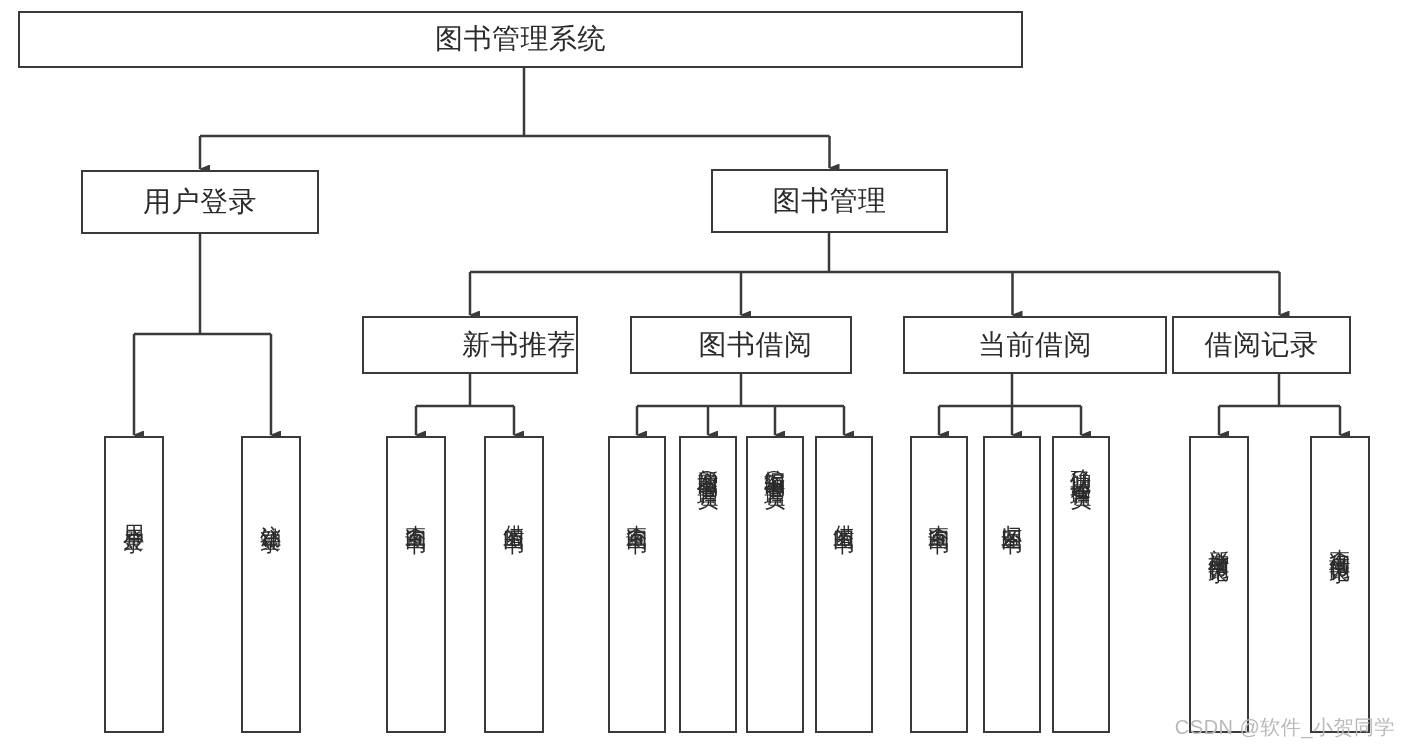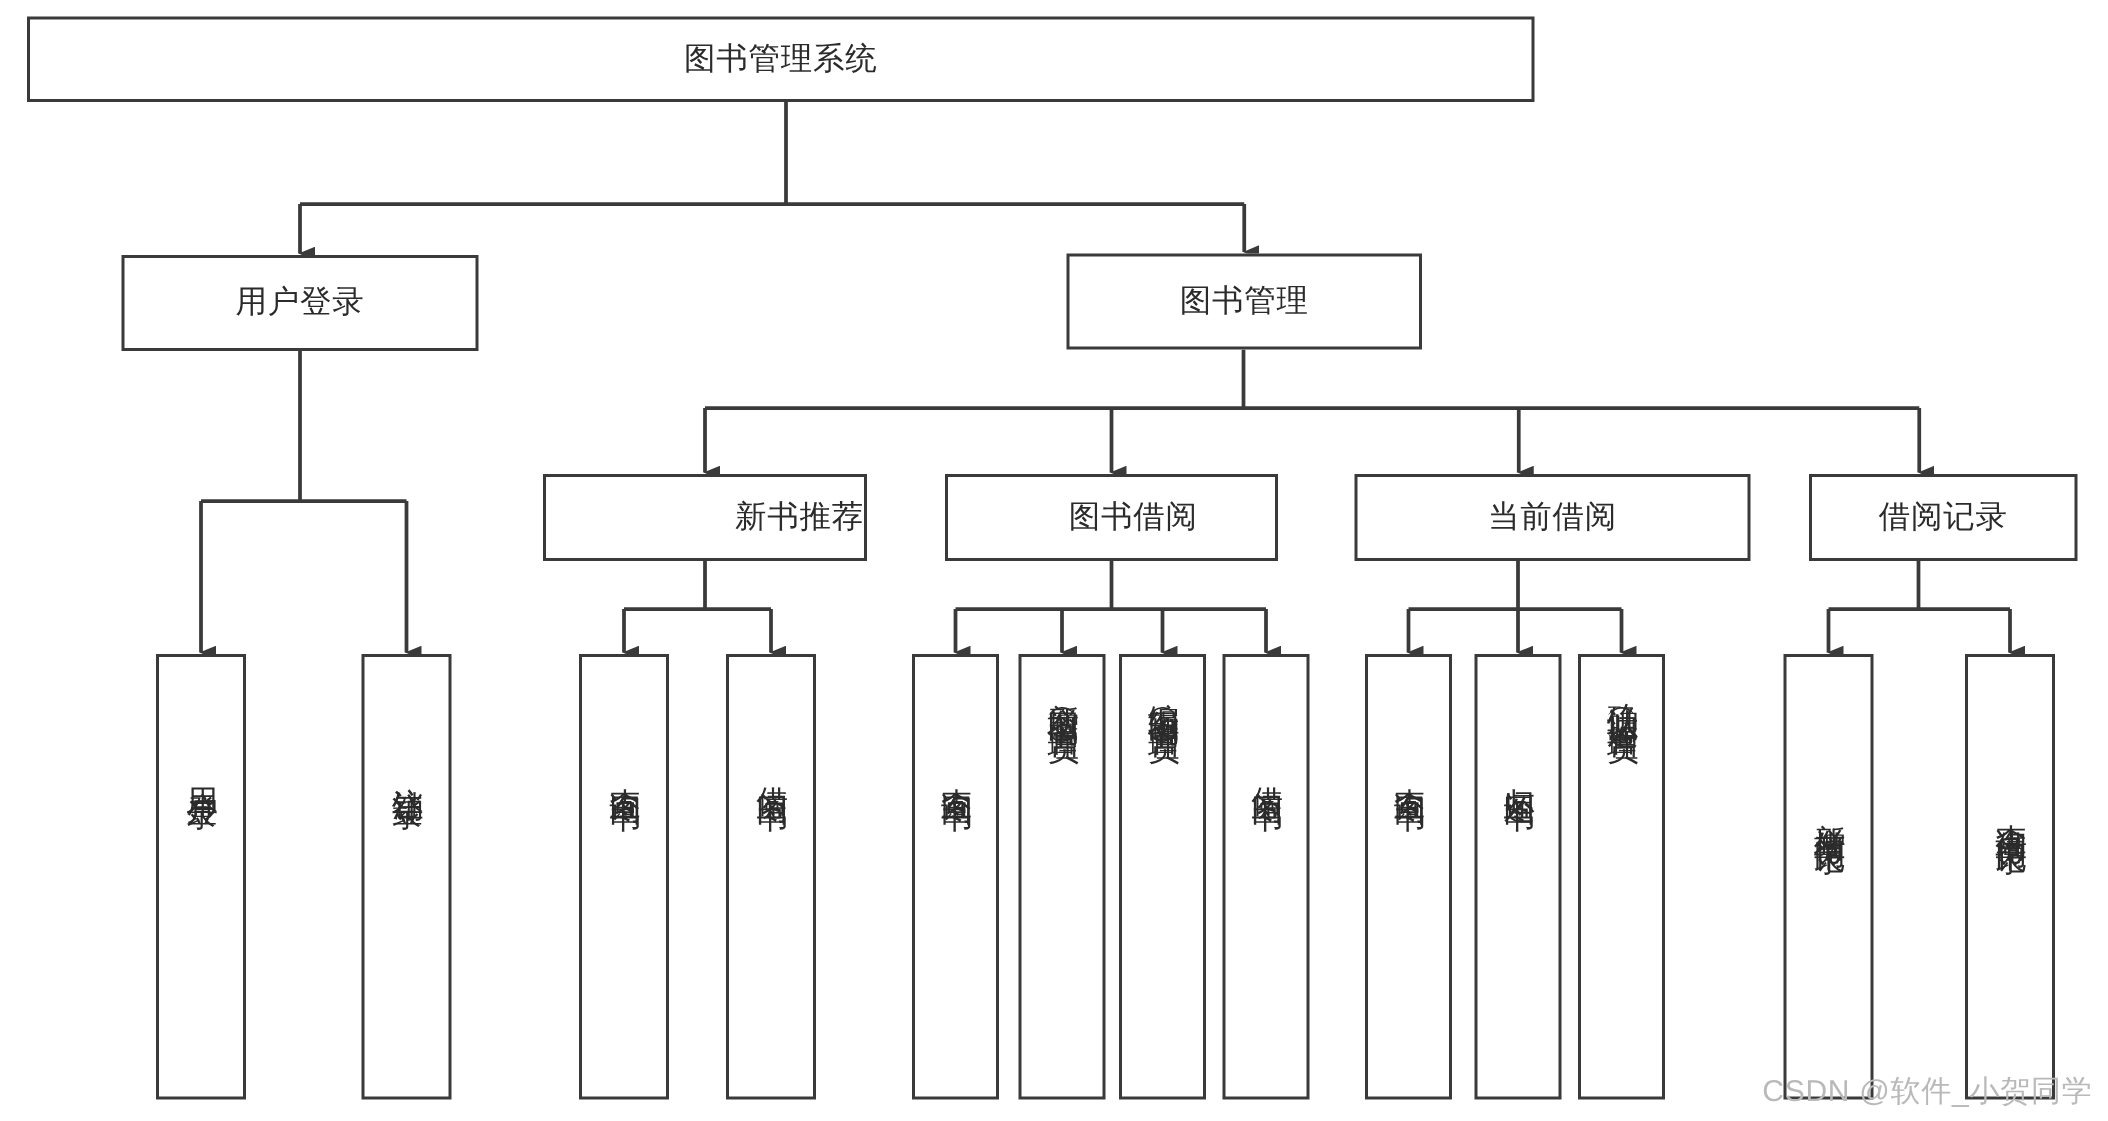--- a/index.html
+++ b/index.html
@@ -26,21 +26,21 @@
     box-sizing: border-box;
     background: #ffffff;
     border: 2.5px solid #3a3a3a;
     display: flex;
     align-items: center;
     justify-content: center;
     overflow: hidden;
   }
   .node-label {
     color: #2b2b2b;
-    font-size: 21px;
+    font-size: 28px;
     line-height: 1.22;
     letter-spacing: 0.5px;
     white-space: nowrap;
     text-align: center;
   }
   .node-box.vertical {
     align-items: flex-start;
     justify-content: center;
     padding-top: 14px;
   }
@@ -133,21 +133,21 @@
       </div>
       <div class="node-box" style="left: 362px; top: 316px; width: 216px; height: 58px; justify-content: flex-end;">
         <span class="node-label">新书推荐</span>
       </div>
       <div class="node-box" style="left: 630px; top: 316px; width: 222px; height: 58px; padding-left: 29px;">
         <span class="node-label">图书借阅</span>
       </div>
       <div class="node-box" style="left: 903px; top: 316px; width: 264px; height: 58px;">
         <span class="node-label">当前借阅</span>
       </div>
-      <div class="node-box" style="left: 1172px; top: 316px; width: 179px; height: 58px; margin-left: 34px;">
+      <div class="node-box" style="left: 1172px; top: 316px; width: 179px; height: 58px;">
         <span class="node-label">借阅记录</span>
       </div>
       <div class="node-box vertical mid" style="left: 104px; top: 436px; width: 60px; height: 297px;">
         <span class="node-label">用户登录</span>
       </div>
       <div class="node-box vertical mid" style="left: 241px; top: 436px; width: 60px; height: 297px;">
         <span class="node-label">注销登录</span>
       </div>
       <div class="node-box vertical mid" style="left: 386px; top: 436px; width: 60px; height: 297px;">
         <span class="node-label">查询图书</span>

